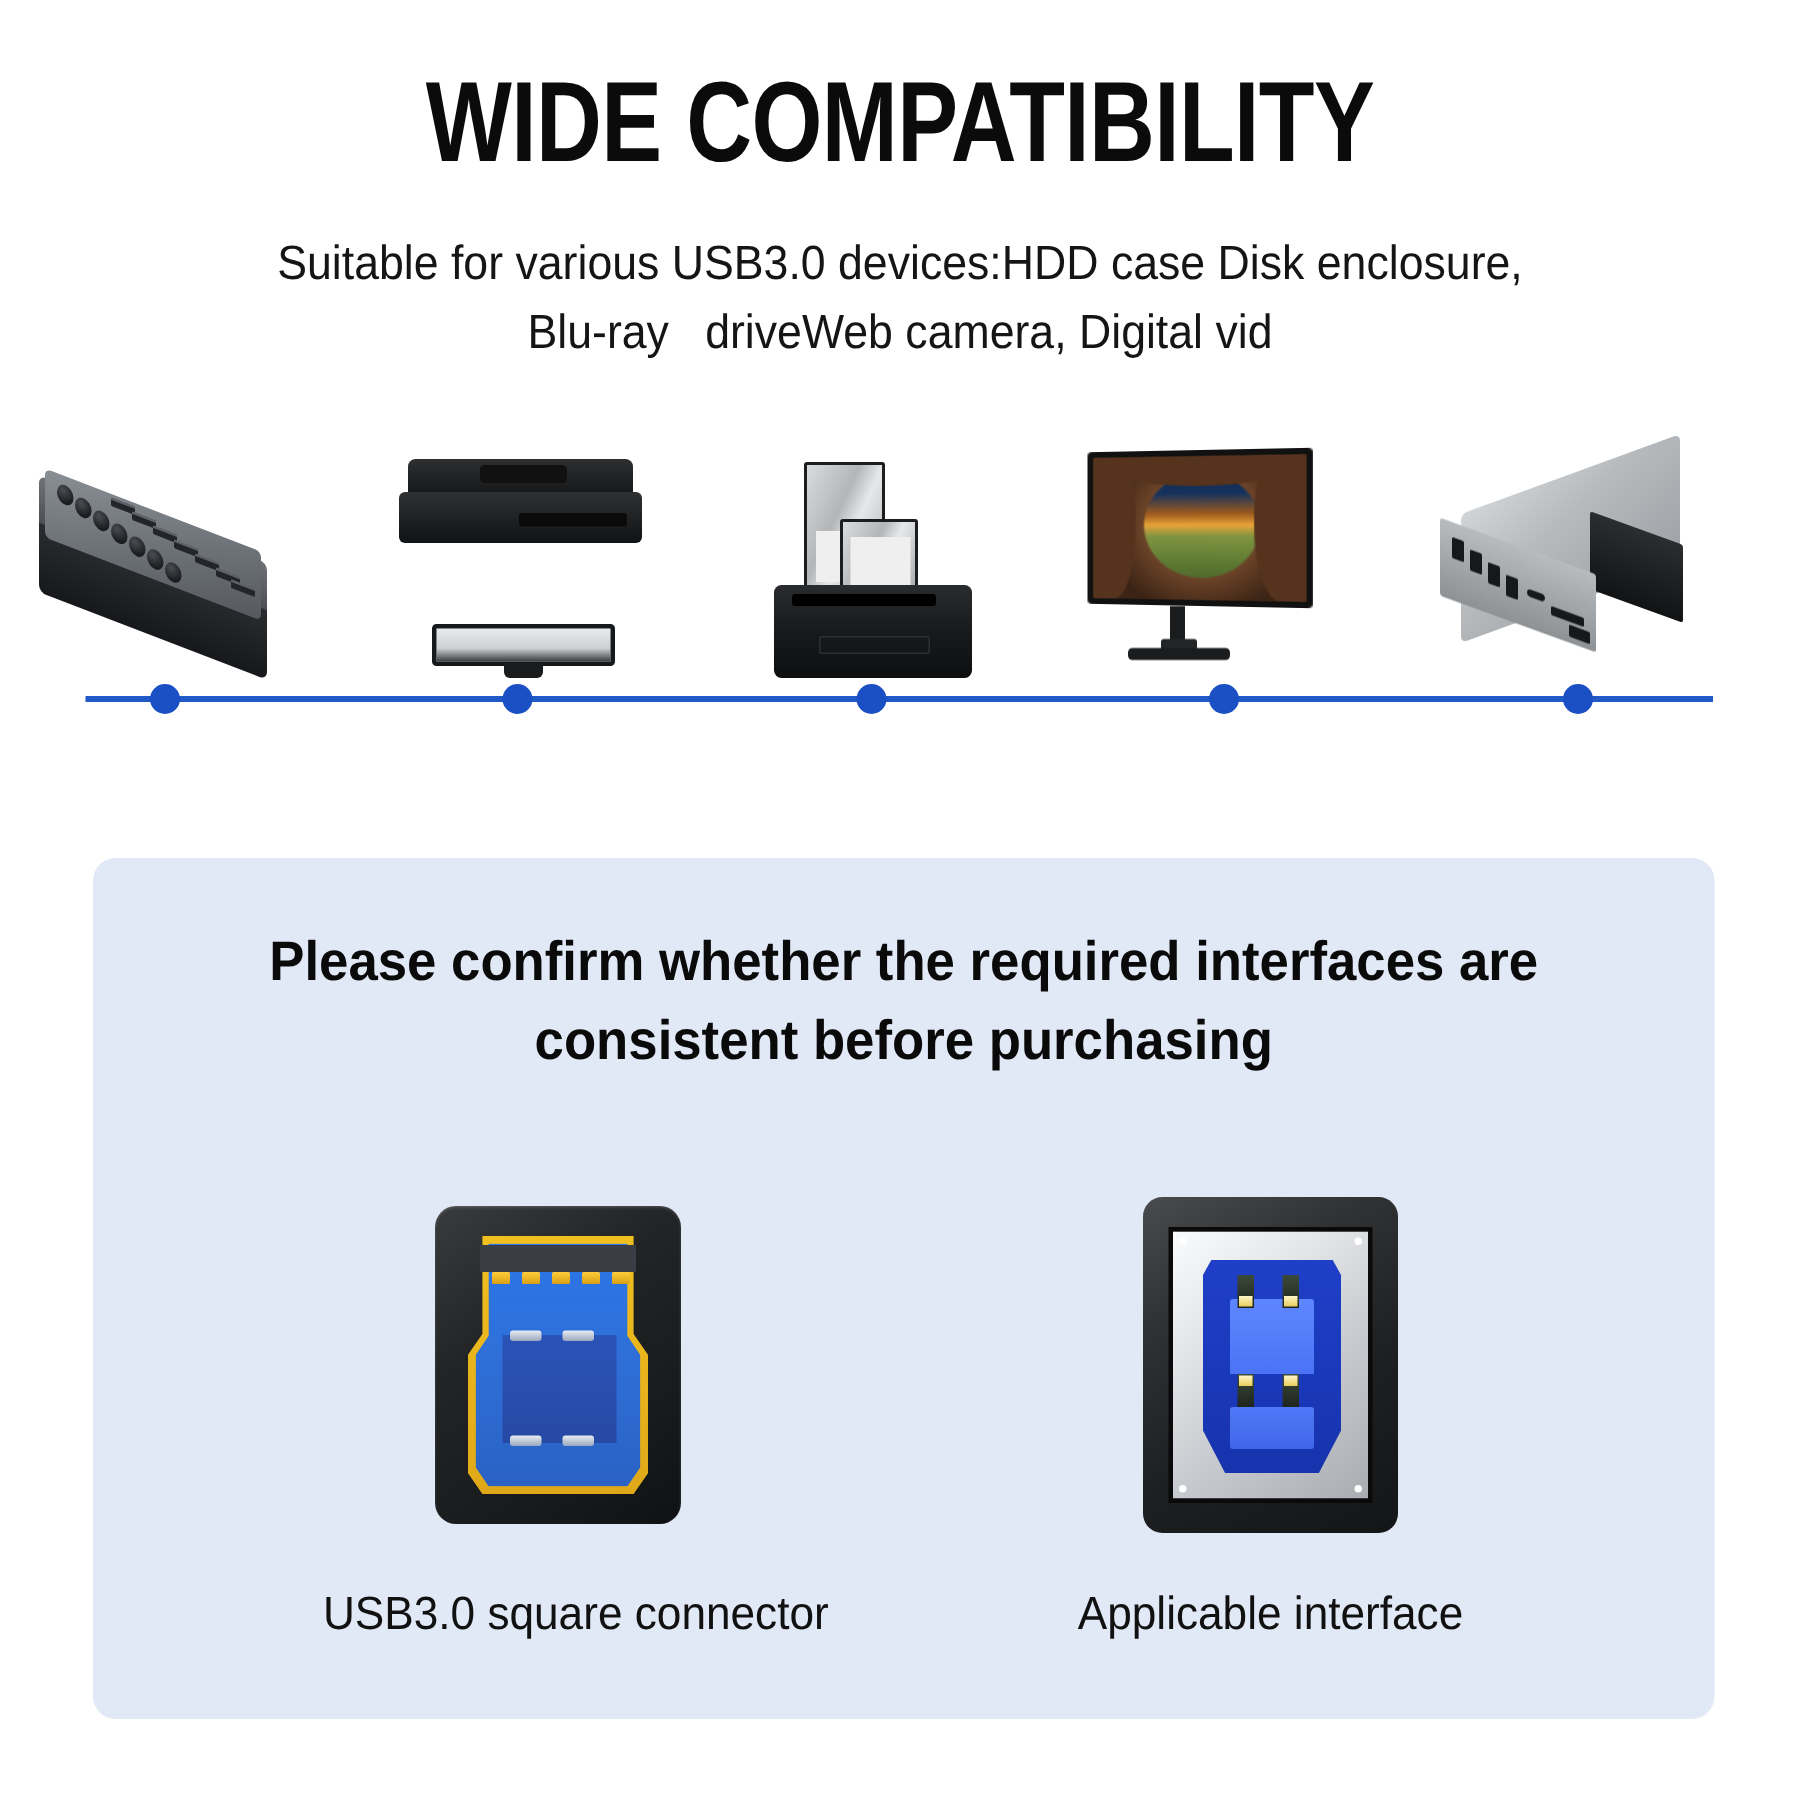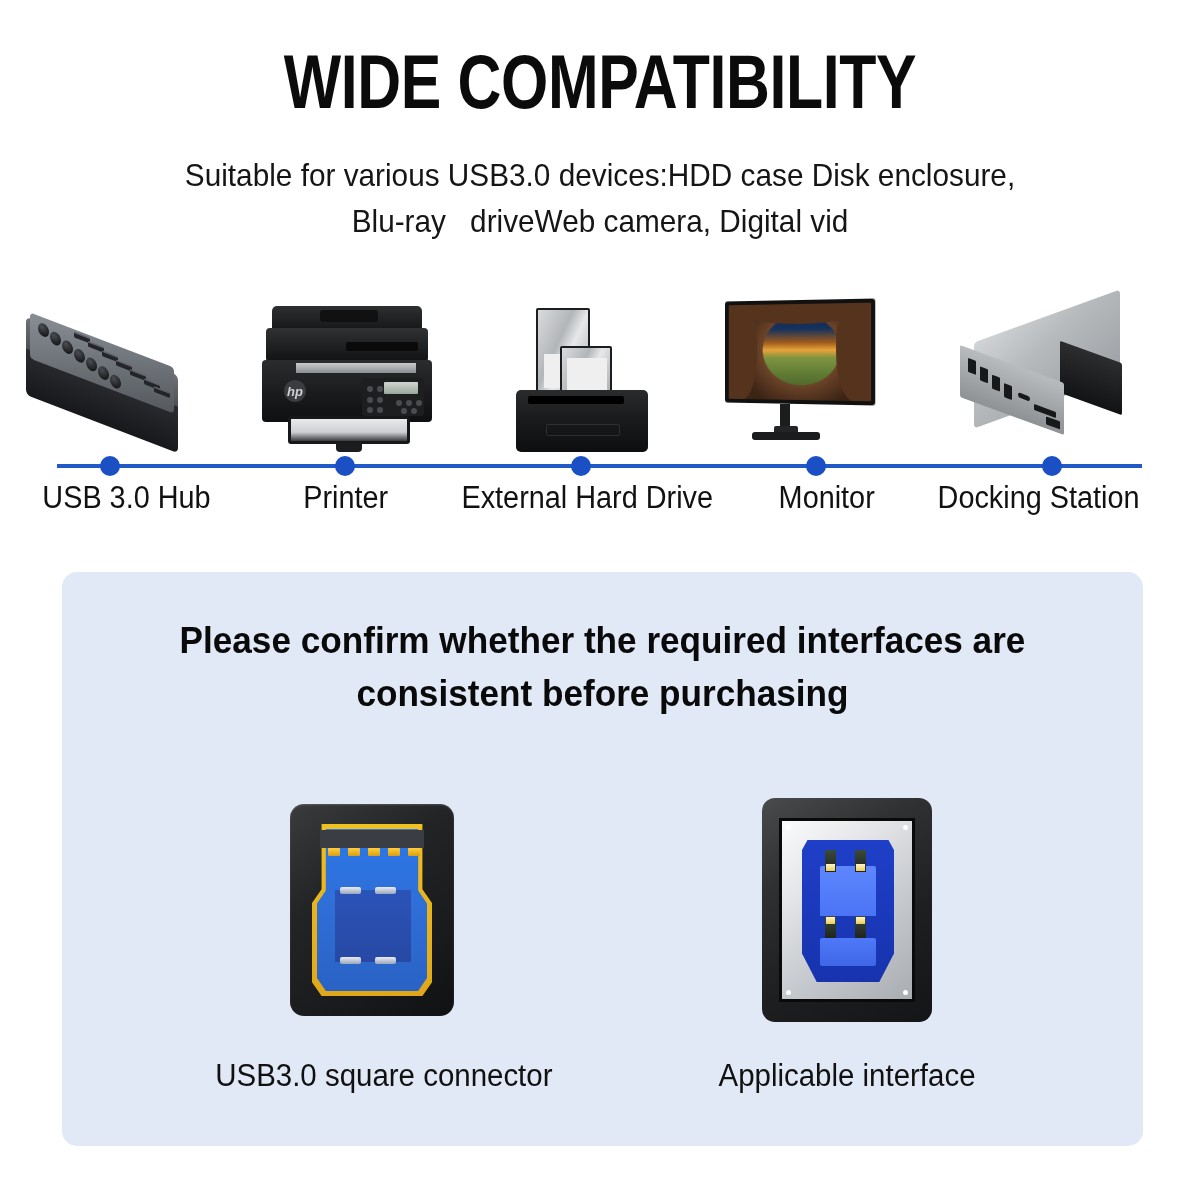--- a/index.html
+++ b/index.html
@@ -247,38 +247,20 @@
       </div>
     </div>
 
     <div class="dev" id="dev-print">
       <div class="pr-top">
           <span class="pr-feed"></span>
         </div>
       <div class="pr-scan">
           <span class="pr-scanslot"></span>
         </div>
-      <div class="pr-body">
-        <span class="pr-gap"></span>
-        <span class="pr-logo">hp</span>
-        <span class="pr-panel">
-          <span class="pr-lcd"></span>
-          <span class="pr-key" style="left:5px;  top:8px;"></span>
-          <span class="pr-key" style="left:15px; top:8px;"></span>
-          <span class="pr-key" style="left:5px;  top:19px;"></span>
-          <span class="pr-key" style="left:15px; top:19px;"></span>
-          <span class="pr-key" style="left:5px;  top:29px;"></span>
-          <span class="pr-key" style="left:15px; top:29px;"></span>
-          <span class="pr-key" style="left:34px; top:22px;"></span>
-          <span class="pr-key" style="left:44px; top:22px;"></span>
-          <span class="pr-key" style="left:54px; top:22px;"></span>
-          <span class="pr-key" style="left:39px; top:30px;"></span>
-          <span class="pr-key" style="left:49px; top:30px;"></span>
-        </span>
-      </div>
       <div class="pr-tray"></div>
       <div class="pr-tab"></div>
     </div>
 
     <div class="dev" id="dev-hdd">
       <div class="hd-drive" style="left:38px; top:6px; width:54px; height:96px;">
         <span class="hd-lbl" style="left:6px; top:44px; width:40px; height:34px;"></span>
       </div>
       <div class="hd-drive" style="left:62px; top:44px; width:52px; height:62px;">
         <span class="hd-lbl" style="left:5px; top:10px; width:40px; height:44px;"></span>
@@ -319,27 +301,20 @@
 
   <div id="timeline">
     <div id="tl-line"></div>
     <span class="tl-dot" style="left:100px;"></span>
     <span class="tl-dot" style="left:335px;"></span>
     <span class="tl-dot" style="left:571px;"></span>
     <span class="tl-dot" style="left:806px;"></span>
     <span class="tl-dot" style="left:1042px;"></span>
   </div>
 
-  <div id="dev-labels">
-    <span class="dev-label" style="left:36px;">USB 3.0 Hub</span>
-    <span class="dev-label" style="left:300px;">Printer</span>
-    <span class="dev-label" style="left:452px;">External Hard Drive</span>
-    <span class="dev-label" style="left:775px;">Monitor</span>
-    <span class="dev-label" style="left:930px;">Docking Station</span>
-  </div>
 
   <div id="panel">
     <div id="panel-title">
       <div>Please confirm whether the required interfaces are</div>
       <div>consistent before purchasing</div>
     </div>
 
     <div class="conn-wrap" id="conn-left">
       <div id="plug">
         <div id="plug-shape"></div>

